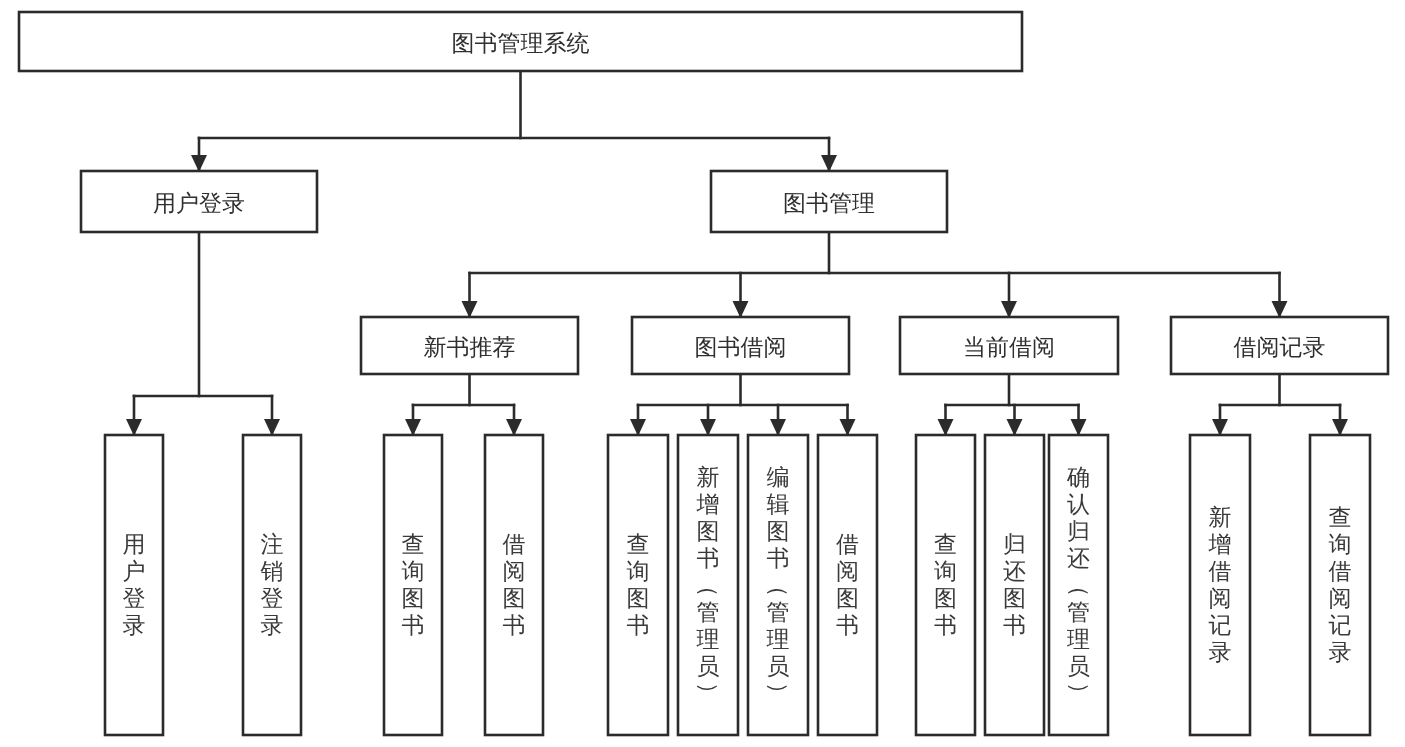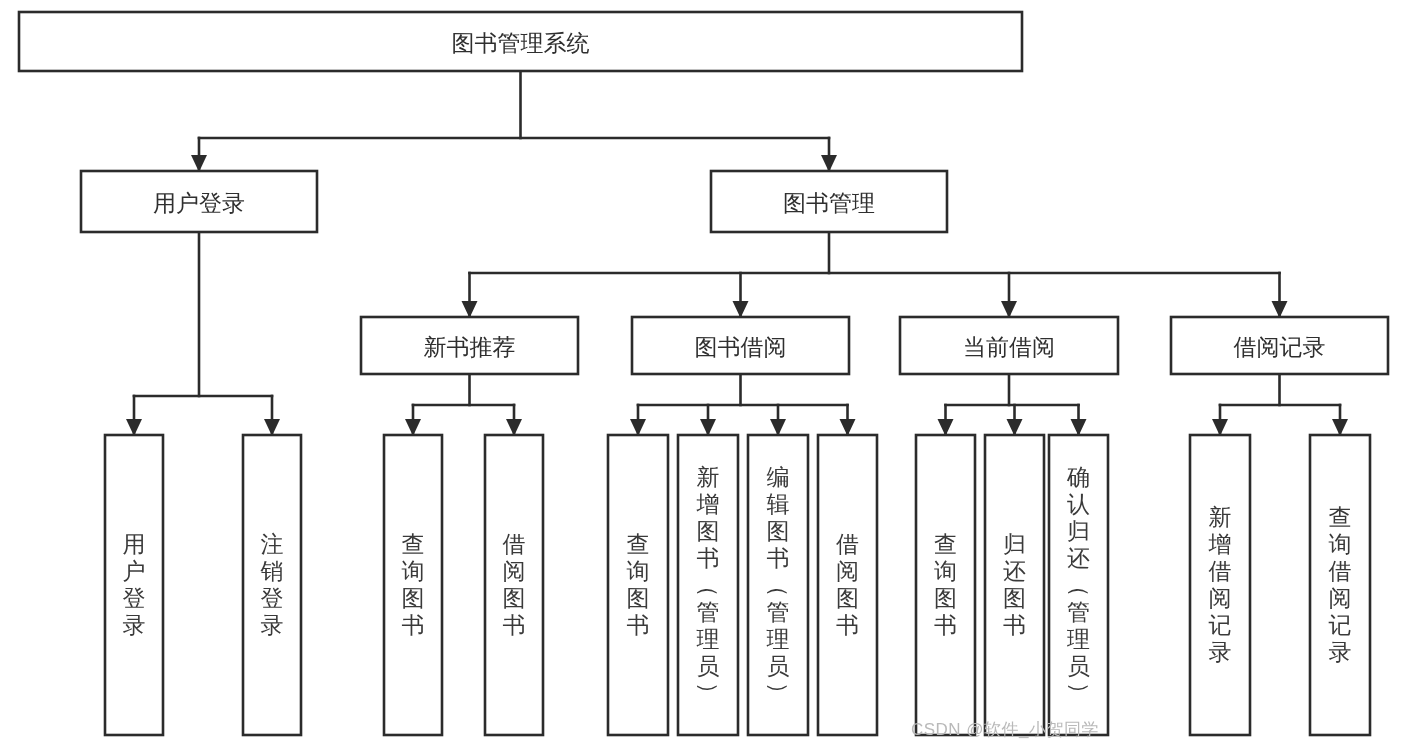--- a/index.html
+++ b/index.html
@@ -210,14 +210,13 @@
         <g>
           <text x="1340" y="525.06" class="leaf-label">查</text>
           <text x="1340" y="552.06" class="leaf-label">询</text>
           <text x="1340" y="579.06" class="leaf-label">借</text>
           <text x="1340" y="606.06" class="leaf-label">阅</text>
           <text x="1340" y="633.06" class="leaf-label">记</text>
           <text x="1340" y="660.06" class="leaf-label">录</text>
         </g>
       </g>
   </svg>
-  <div class="watermark">CSDN @软件_小贺同学</div>
 </div>
 
 </body></html>

